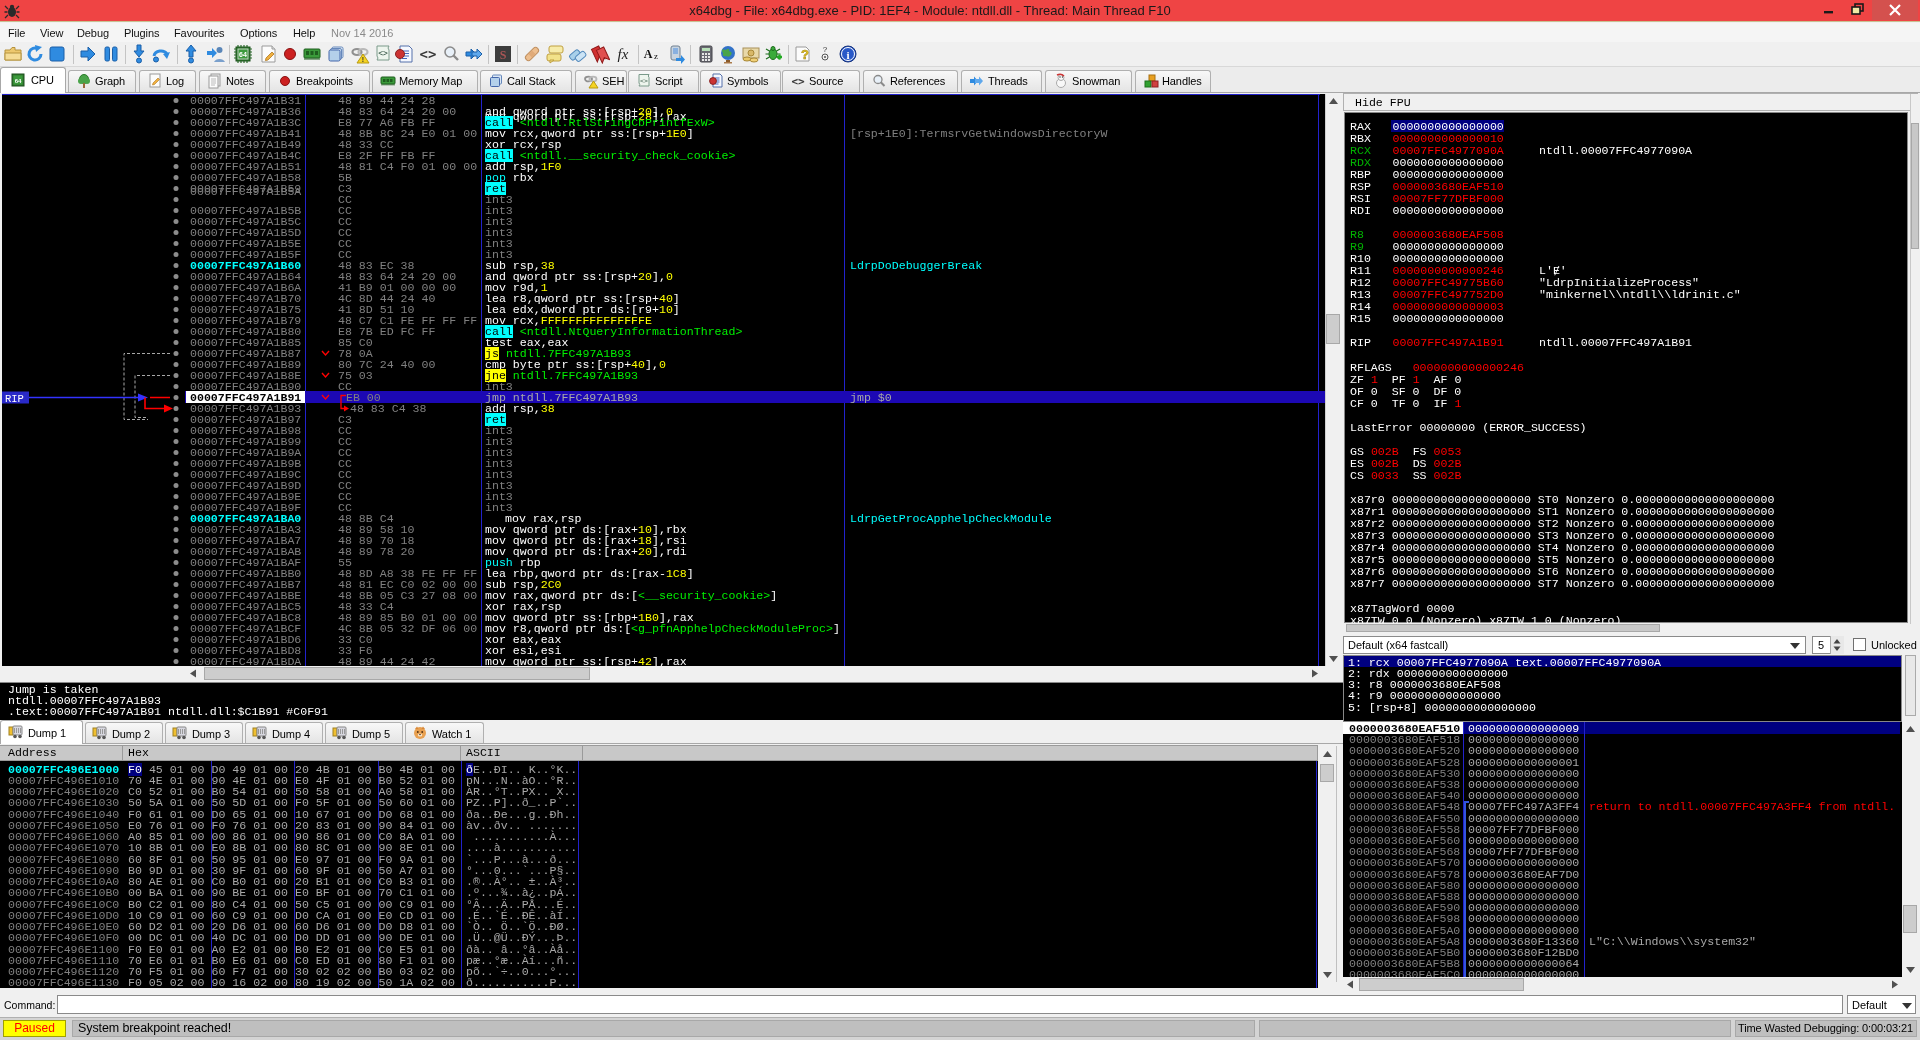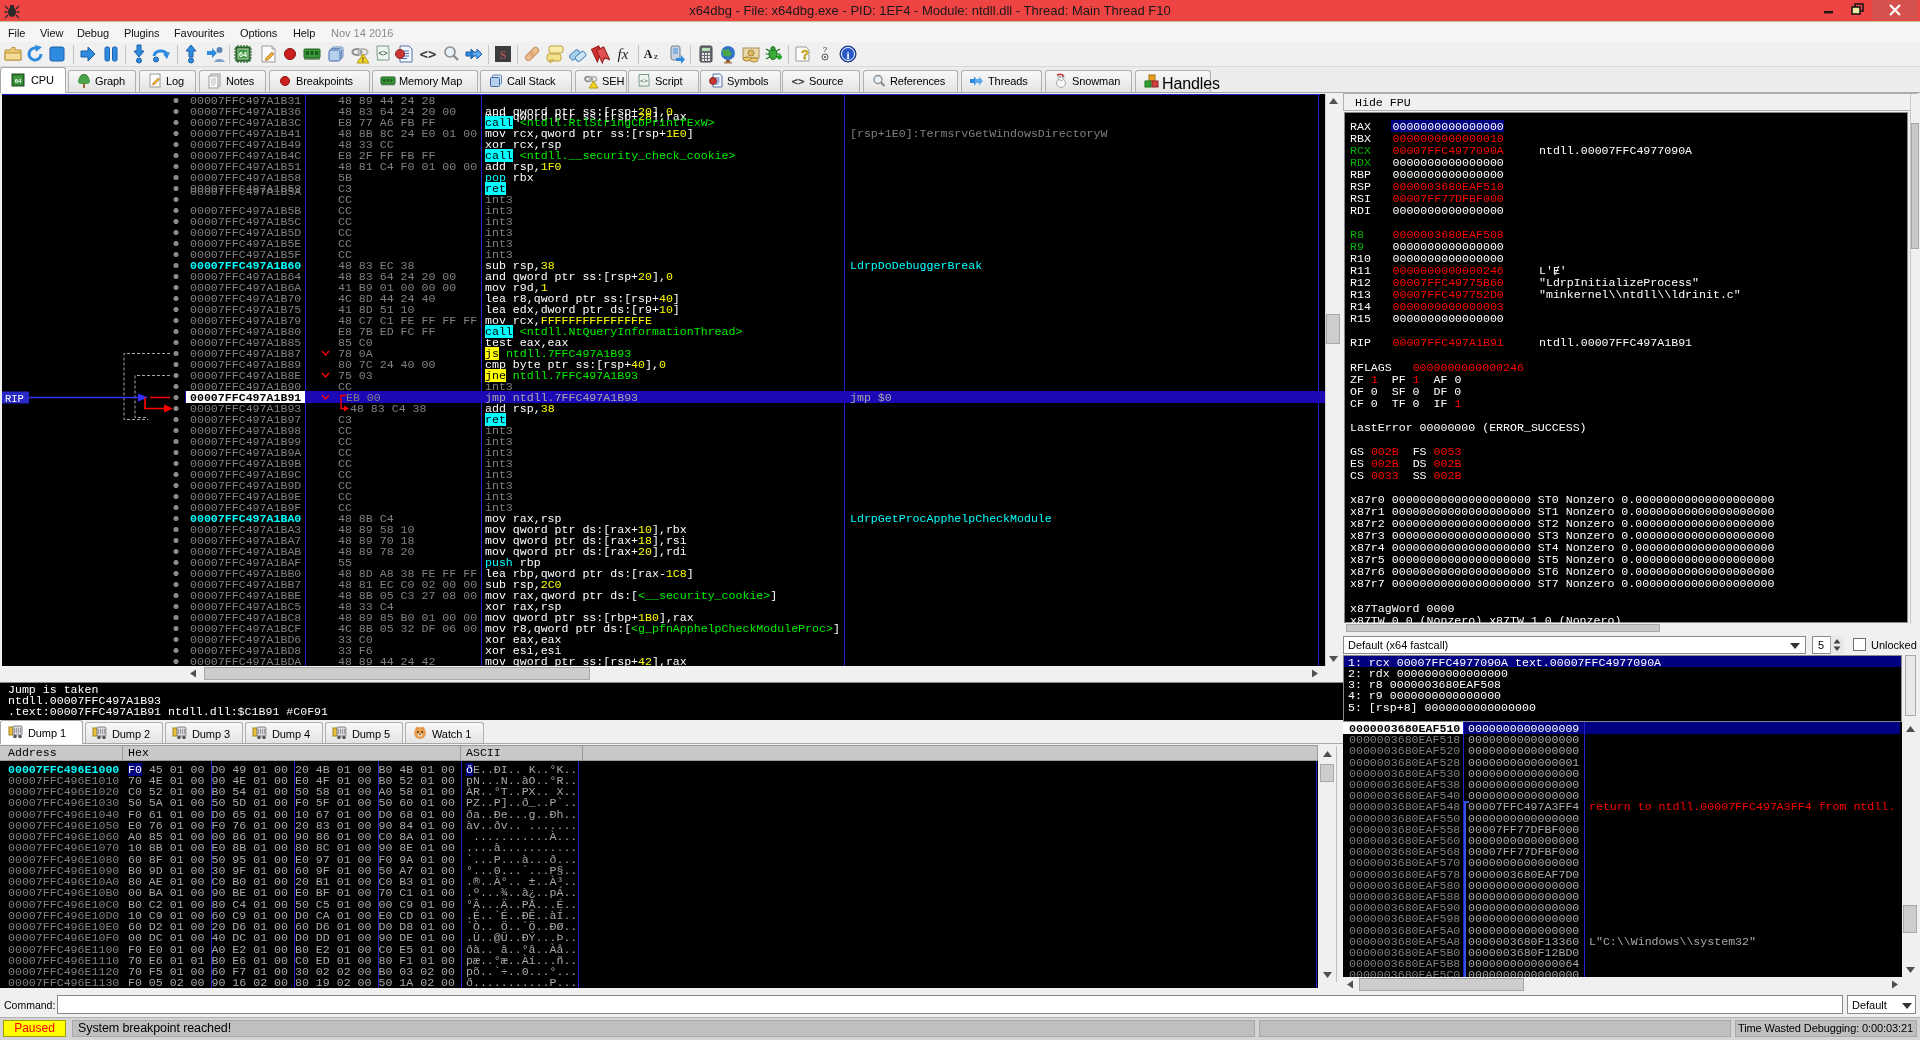--- a/index.html
+++ b/index.html
@@ -312,21 +312,21 @@
     <circle cx="9.5" cy="4" r="0.7" fill="#333"></circle>
     <path d="M4,2 q4,-2 7,1" stroke="#cc3333" stroke-width="1.5" fill="none"></path>
   </svg>
 <div class="abs" style="left:1072px;top:75px;font-size:11px;letter-spacing:-0.1px;color:#000">Snowman</div>
 <div class="abs" style="left:1135px;top:70px;width:76px;height:22px;background:linear-gradient(#f8f8f8,#e4e4e4);border:1px solid #b0b0b0;border-bottom:none;border-radius:3px 3px 0 0"></div>
 <svg class="abs" style="left:1143px;top:73px" width="16" height="16" viewBox="0 0 16 16">
     <rect x="6" y="2" width="6" height="6" fill="#e8a020" stroke="#a87010"></rect>
     <rect x="2" y="8" width="6" height="6" fill="#30a030" stroke="#1a701a"></rect>
     <rect x="9" y="8" width="6" height="6" fill="#d04040" stroke="#902020"></rect>
   </svg>
-<div class="abs" style="left:1162px;top:75px;font-size:16px;letter-spacing:-0.1px;color:#000">Handles</div>
+<div class="abs" style="left:1162px;top:75px;font-size:11px;letter-spacing:-0.1px;color:#000">Handles</div>
 <div class="abs" style="left:0;top:93px;width:1343px;height:589px;background:#f0f0f0">
 <div class="abs" style="left:2px;top:1px;width:1323px;height:572px;background:#000"></div>
 <div class="abs" style="left:2px;top:1px;width:1318px;height:1px;background:#2222cc"></div>
 <div class="abs" style="left:305px;top:1px;width:1px;height:572px;background:#2222cc"></div>
 <div class="abs" style="left:481px;top:1px;width:1px;height:572px;background:#2222cc"></div>
 <div class="abs" style="left:844px;top:1px;width:1px;height:572px;background:#2222cc"></div>
 <div class="abs" style="left:1318px;top:1px;width:1px;height:572px;background:#2222cc"></div>
 </div>
 <div class="abs" style="left:185px;top:391px;width:1140px;height:12px;background:#1c08b4"></div>
 <div class="abs" style="left:186px;top:391px;width:119px;height:12px;background:#ffffff"></div>
@@ -511,21 +511,21 @@
 <div class="row mono" style="left:338px;top:480px;"><span class="g">CC</span></div>
 <div class="row mono" style="left:485px;top:480px;"><span class="g">int3</span></div>
 <div class="row mono" style="left:190px;top:491px;"><span class="g">00007FFC497A1B9E</span></div>
 <div class="row mono" style="left:338px;top:491px;"><span class="g">CC</span></div>
 <div class="row mono" style="left:485px;top:491px;"><span class="g">int3</span></div>
 <div class="row mono" style="left:190px;top:502px;"><span class="g">00007FFC497A1B9F</span></div>
 <div class="row mono" style="left:338px;top:502px;"><span class="g">CC</span></div>
 <div class="row mono" style="left:485px;top:502px;"><span class="g">int3</span></div>
 <div class="row mono" style="left:190px;top:513px;"><span class="c" style="font-weight:bold">00007FFC497A1BA0</span></div>
 <div class="row mono" style="left:338px;top:513px;"><span class="g">48 8B C4</span></div>
-<div class="row mono" style="left:485px;top:513px;"><span class="w">mov rax,rsp</span></div>
+<div class="row mono" style="left:505px;top:513px;"><span class="w">mov rax,rsp</span></div>
 <div class="row mono" style="left:850px;top:513px;"><span class="c">LdrpGetProcApphelpCheckModule</span></div>
 <div class="row mono" style="left:190px;top:524px;"><span class="g">00007FFC497A1BA3</span></div>
 <div class="row mono" style="left:338px;top:524px;"><span class="g">48 89 58 10</span></div>
 <div class="row mono" style="left:485px;top:524px;"><span class="w">mov qword ptr ds:[rax+</span><span class="y">10</span><span class="w">],rbx</span></div>
 <div class="row mono" style="left:190px;top:535px;"><span class="g">00007FFC497A1BA7</span></div>
 <div class="row mono" style="left:338px;top:535px;"><span class="g">48 89 70 18</span></div>
 <div class="row mono" style="left:485px;top:535px;"><span class="w">mov qword ptr ds:[rax+</span><span class="y">18</span><span class="w">],rsi</span></div>
 <div class="row mono" style="left:190px;top:546px;"><span class="g">00007FFC497A1BAB</span></div>
 <div class="row mono" style="left:338px;top:546px;"><span class="g">48 89 78 20</span></div>
 <div class="row mono" style="left:485px;top:546px;"><span class="w">mov qword ptr ds:[rax+</span><span class="y">20</span><span class="w">],rdi</span></div>

